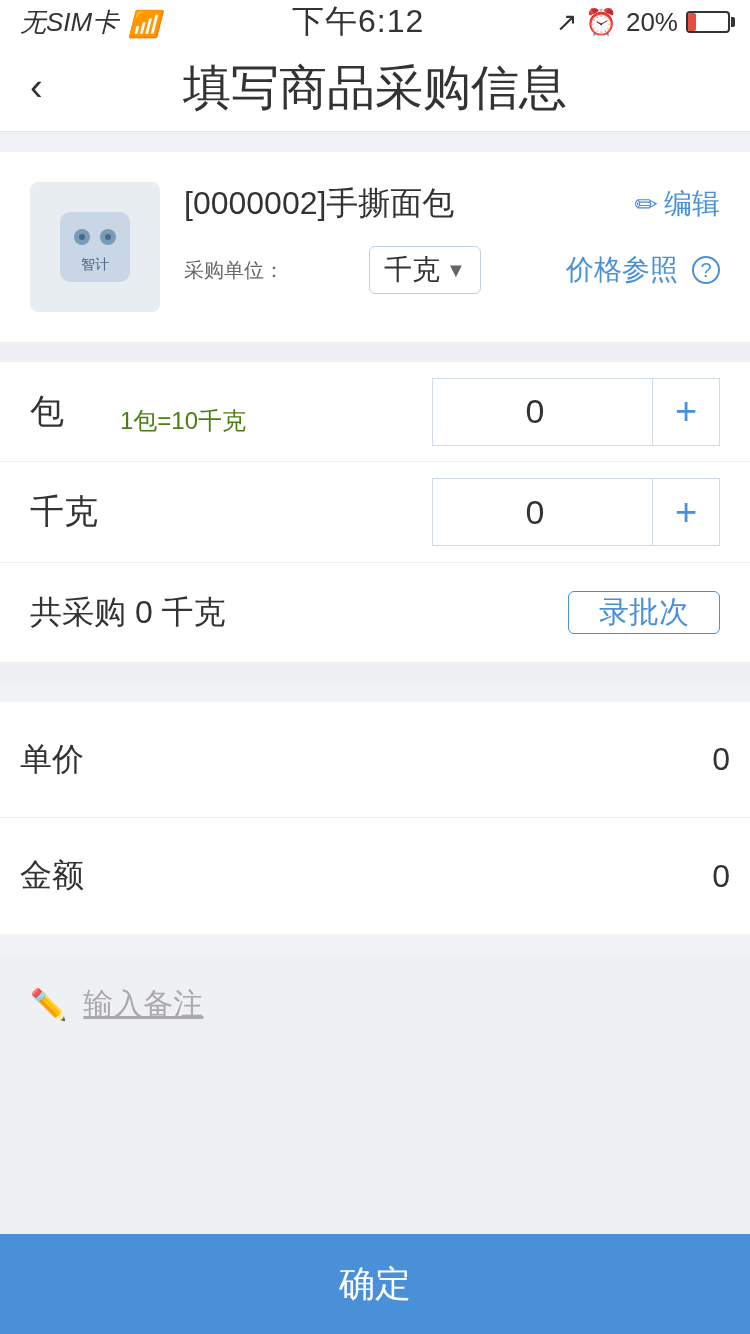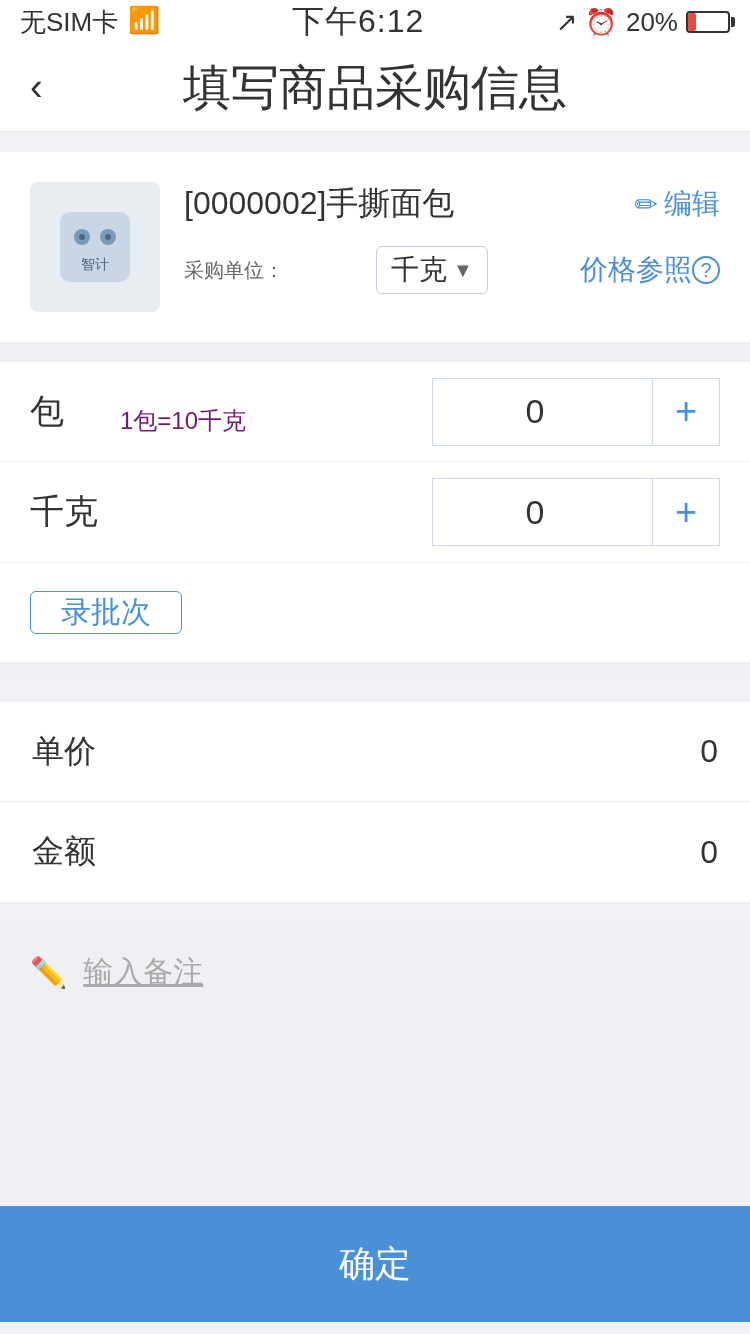--- a/index.html
+++ b/index.html
@@ -21,22 +21,23 @@
       background: #fff;
       display: flex;
       align-items: center;
       justify-content: space-between;
       padding: 0 20px;
       font-size: 26px;
       color: #333;
     }
     .status-bar-left {
       display: flex;
-      align-items: flex-start;
+      align-items: flex-end;
       gap: 10px;
+      font-style: italic;
     }
     .status-bar-center {
       font-size: 32px;
       font-weight: 500;
       letter-spacing: 1px;
     }
     .status-bar-right {
       display: flex;
       align-items: center;
       gap: 8px;
@@ -159,21 +160,21 @@
     }
     .unit-select .chevron {
       font-size: 20px;
       color: #666;
     }
     .price-ref {
       font-size: 28px;
       color: #4a90d9;
       display: flex;
       align-items: center;
-      gap: 0;
+      gap: 14px;
     }
     .price-ref-circle {
       width: 28px;
       height: 28px;
       border-radius: 50%;
       border: 2px solid #4a90d9;
       display: inline-flex;
       align-items: center;
       justify-content: center;
       font-size: 20px;
@@ -201,21 +202,21 @@
     .input-row:last-child {
       border-bottom: none;
     }
     .input-label {
       font-size: 34px;
       color: #333;
       min-width: 80px;
     }
     .input-sublabel {
       font-size: 24px;
-      color: #701a75;
+      color: #4d7c0f;
       margin-left: 10px;
       flex: 1;
       margin-top: 18px;
     }
     .input-control {
       display: flex;
       align-items: center;
       gap: 0;
       margin-left: auto;
     }
@@ -269,22 +270,22 @@
 
     
     .price-section {
       background: #fff;
       margin-top: 20px;
     }
     .price-row {
       display: flex;
       align-items: center;
       justify-content: space-between;
-      padding: 0 32px;
-      height: 100px;
+      padding: 0 20px;
+      height: 116px;
       border-bottom: 1px solid #eee;
     }
     .price-row:last-child {
       border-bottom: none;
       gap: 48px;
     }
     .price-label {
       font-size: 32px;
       color: #333;
     }
@@ -309,24 +310,24 @@
     }
     .notes-placeholder {
       font-size: 30px;
       color: #aaa;
       text-decoration: underline;
     }
 
     
     .bottom-btn {
       position: fixed;
-      bottom: 12px;
+      bottom: 0;
       left: 0;
       width: 750px;
-      height: 116px;
+      height: 100px;
       background: #4a90d9;
       display: flex;
       align-items: center;
       justify-content: center;
       font-size: 36px;
       color: #fff;
       cursor: pointer;
       border: none;
       outline: none;
     }
@@ -419,20 +420,21 @@
     <div class="input-row">
       <span class="input-label">千克</span>
       <div class="input-control">
         <input class="qty-input" type="number" value="0" style="">
         <div class="plus-btn">+</div>
       </div>
     </div>
   </div>
 
   <div class="summary-row">
+    <span class="summary-text">共采购 0 千克</span>
     <button class="batch-btn">录批次</button>
   </div>
 
   <div class="section-divider"></div>
 
   <div class="price-section">
     <div class="price-row">
       <span class="price-label">单价</span>
       <span class="price-value">0</span>
     </div>

